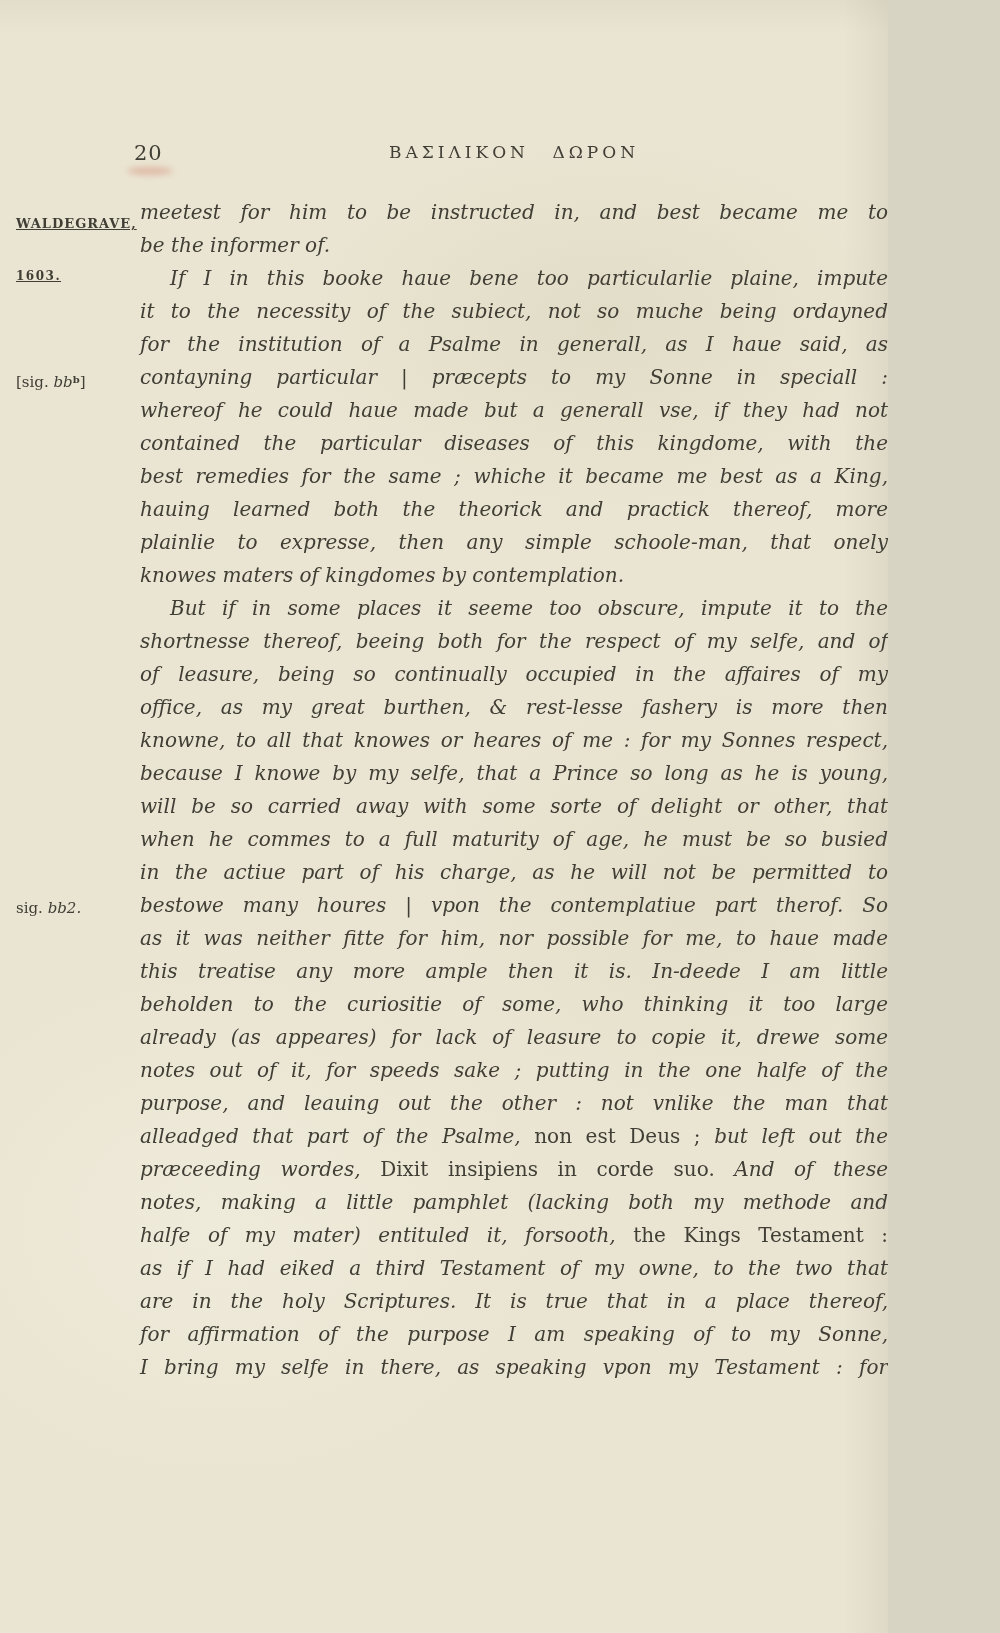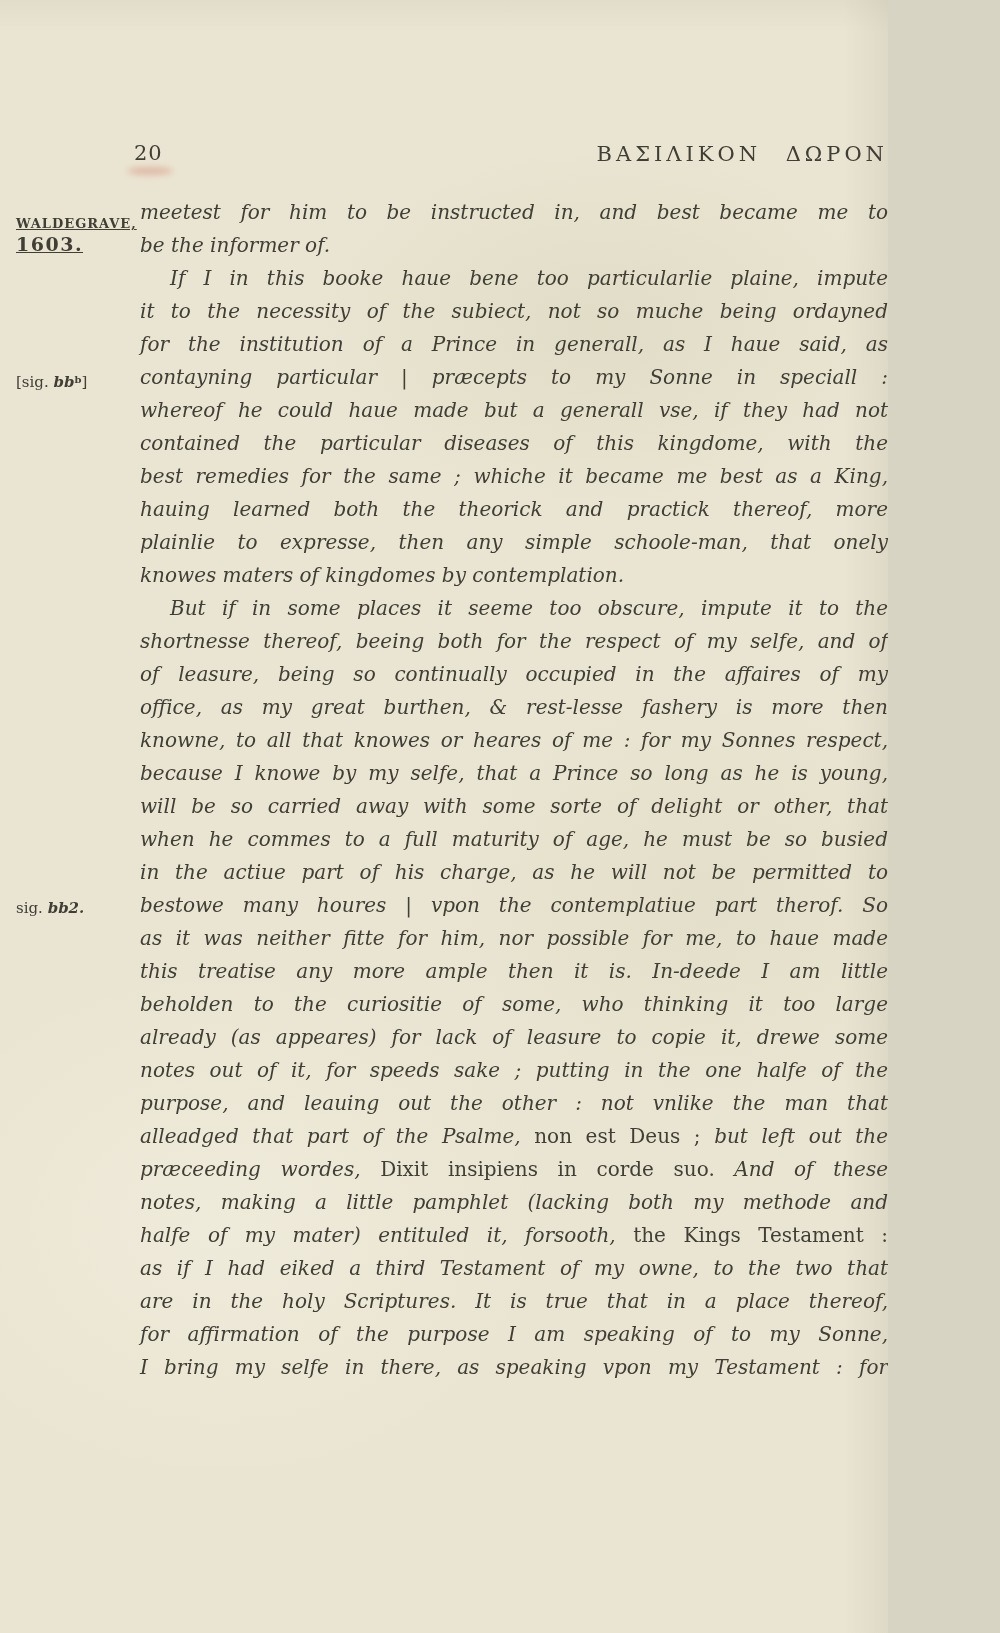--- a/index.html
+++ b/index.html
@@ -34,22 +34,22 @@
   }
   .header{
     position:absolute;top:140px;left:140px;width:748px;height:28px;
   }
   .page-number{
     position:absolute;left:-6px;top:1px;
     font-size:21px;letter-spacing:1px;
   }
   .running-title{
     position:absolute;left:0;right:0;top:2px;
-    text-align:right;
-    font-size:21px;
+    text-align:center;
+    font-size:17px;
     letter-spacing:4px;
     word-spacing:14px;
   }
   .body-text{
     position:absolute;top:196px;left:140px;width:748px;
   }
   .line{
     position:relative;
     height:33px;line-height:33px;
     font-size:20px;
@@ -70,23 +70,23 @@
     letter-spacing:1px;
   }
   .margin-note{
     position:absolute;left:-124px;width:120px;
     font-style:normal;
     text-align:left;text-align-last:left;
     text-indent:0;
   }
   .margin-note .margin-row{line-height:20px;}
   .margin-note.caps{top:18px;font-weight:700;font-size:13px;letter-spacing:1px;text-decoration:underline;}
-  .margin-note.caps .margin-row:nth-child(2){font-size:19px;letter-spacing:1.5px;}
+  .margin-note.caps .margin-row:nth-child(2){font-size:12px;letter-spacing:1.5px;margin-top:32px;}
   .margin-note.sig{top:9px;font-size:15px;}
-  .margin-note .seg.it{font-style:italic;font-weight:bold;}
+  .margin-note .seg.it{font-style:italic;}
   .margin-note .seg.sup{font-size:10px;vertical-align:4px;font-weight:700;}
 </style>
 </head>
 <body>
 
 <div class="page">
   <div class="artifact-pink"></div>
 
   <div class="header">
     <span class="page-number">20</span>
@@ -94,21 +94,21 @@
   </div>
 
   <div class="body-text">
       <div class="line"><span class="margin-note caps">
           <div class="margin-row"><span class="seg rm">WALDEGRAVE,</span></div>
           <div class="margin-row"><span class="seg rm">1603.</span></div>
         </span><span class="seg it">meetest for him to be instructed in, and best became me to</span></div>
       <div class="line left"><span class="seg it">be the informer of.</span></div>
       <div class="line indent"><span class="seg it">If I in this booke haue bene too particularlie plaine, impute</span></div>
       <div class="line"><span class="seg it">it to the necessity of the subiect, not so muche being ordayned</span></div>
-      <div class="line"><span class="seg it">for the institution of a Prince in generall, as I haue said, as</span><span class="line-num">5</span></div>
+      <div class="line"><span class="seg it">for the institution of a Psalme in generall, as I haue said, as</span><span class="line-num">5</span></div>
       <div class="line"><span class="margin-note sig">
           <div class="margin-row"><span class="seg rm">[sig. </span><span class="seg it">bb</span><span class="seg rm sup">b</span><span class="seg rm">]</span></div>
         </span><span class="seg it">contayning particular | præcepts to my Sonne in speciall :</span></div>
       <div class="line"><span class="seg it">whereof he could haue made but a generall vse, if they had not</span></div>
       <div class="line"><span class="seg it">contained the particular diseases of this kingdome, with the</span></div>
       <div class="line"><span class="seg it">best remedies for the same ; whiche it became me best as a King,</span></div>
       <div class="line"><span class="seg it">hauing learned both the theorick and practick thereof, more</span><span class="line-num">10</span></div>
       <div class="line"><span class="seg it">plainlie to expresse, then any simple schoole-man, that onely</span></div>
       <div class="line left"><span class="seg it">knowes maters of kingdomes by contemplation.</span></div>
       <div class="line indent"><span class="seg it">But if in some places it seeme too obscure, impute it to the</span></div>

